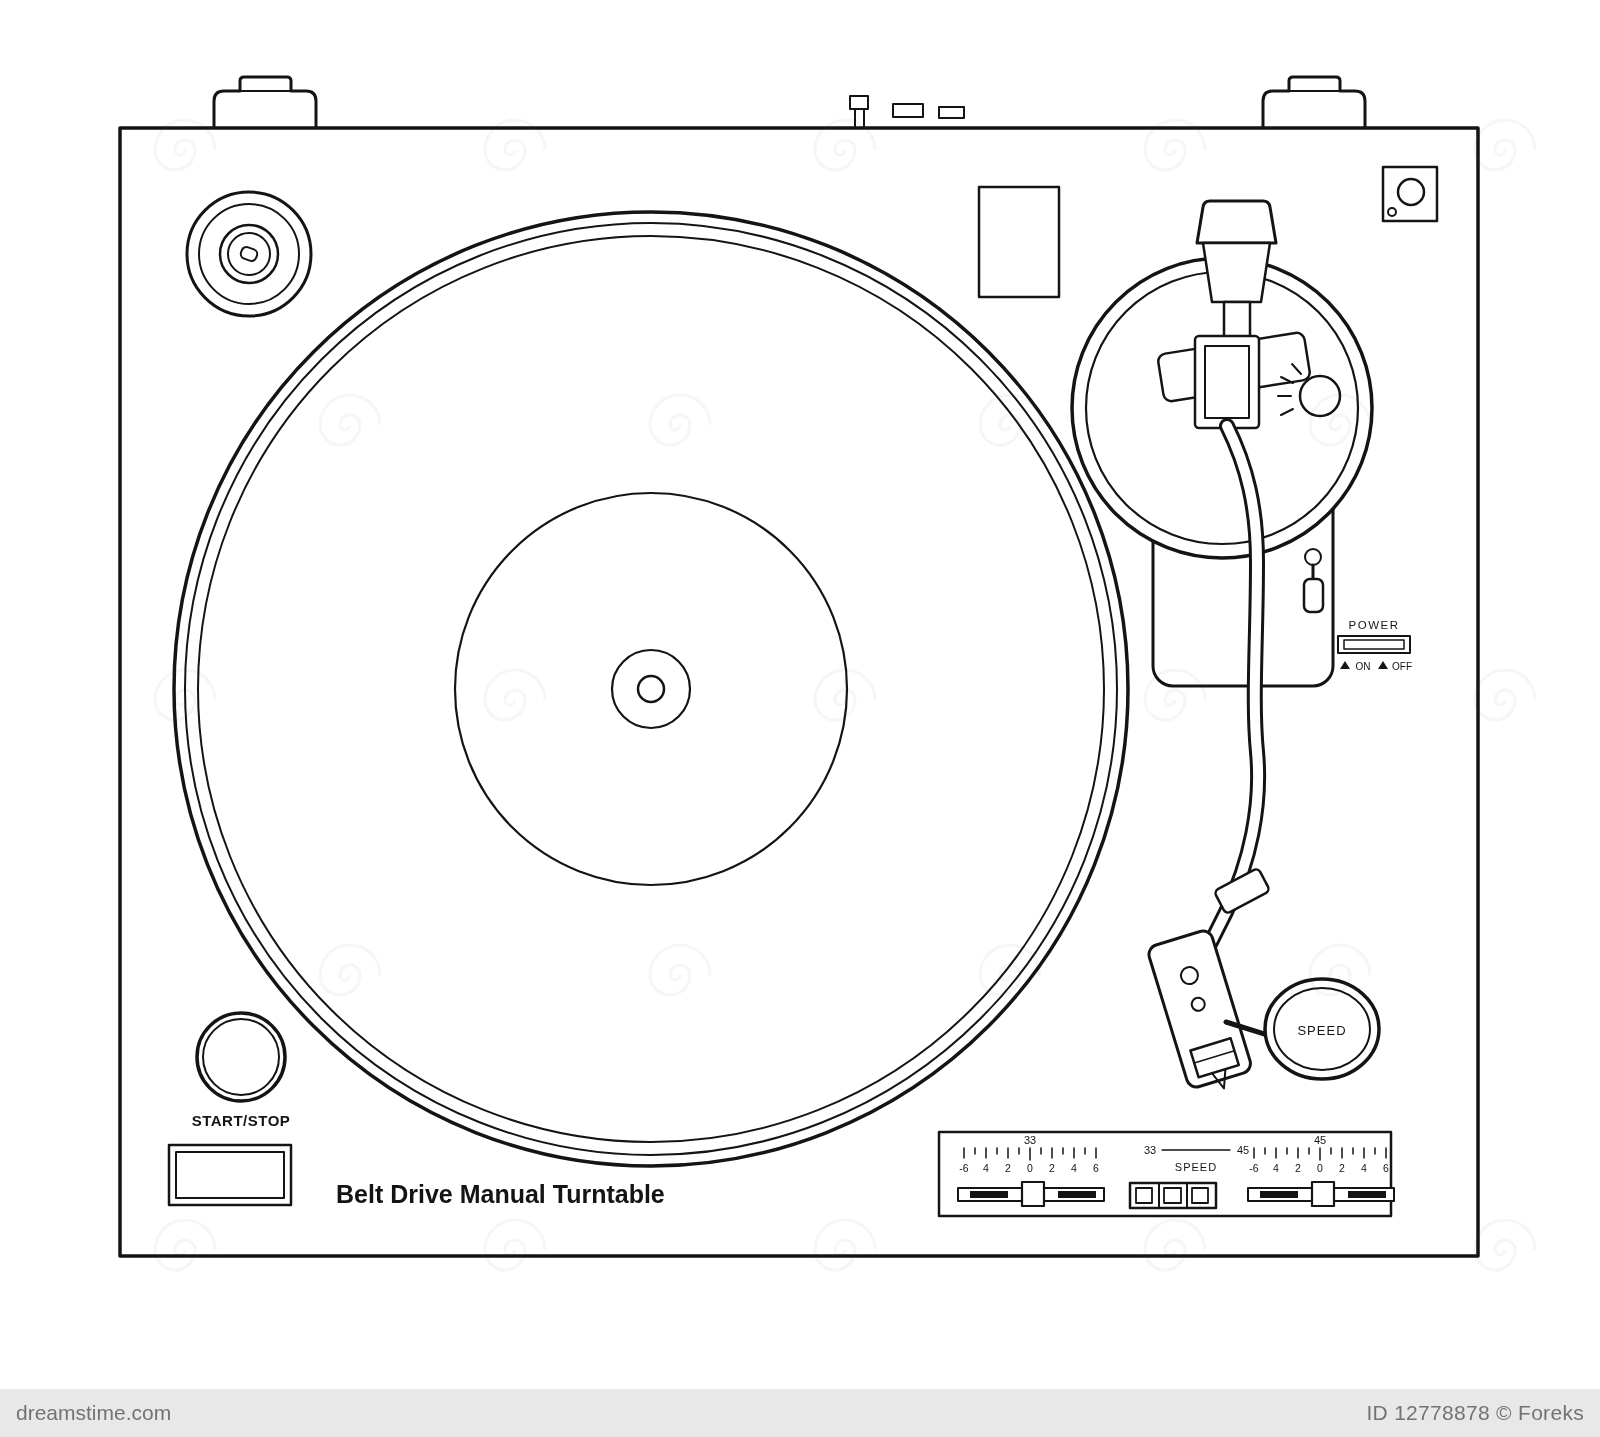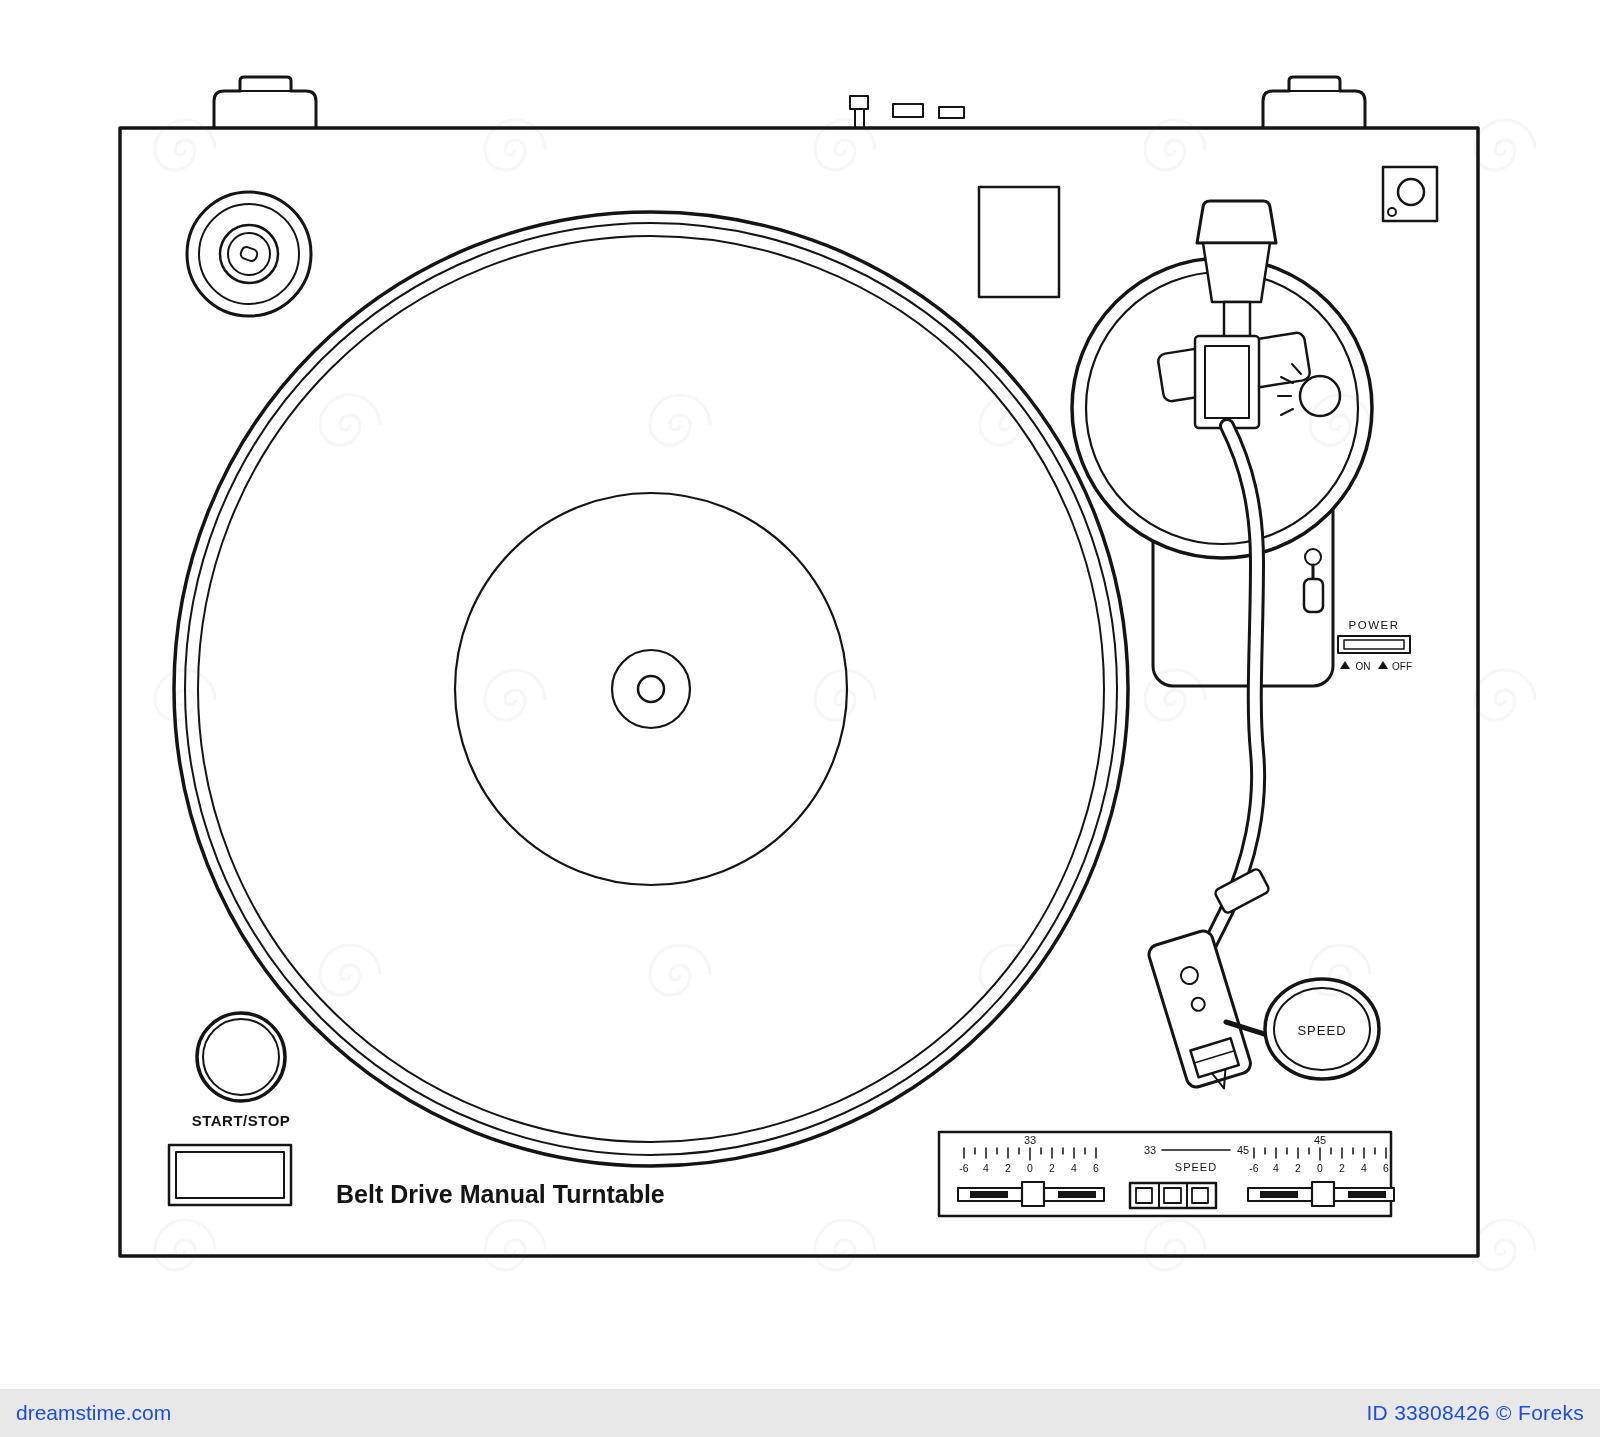--- a/index.html
+++ b/index.html
@@ -6,21 +6,21 @@
   .stage{
     position:relative;width:1600px;height:1437px;background:#ffffff;
     overflow:hidden;font-family:"Liberation Sans",sans-serif;
   }
   .stage svg{position:absolute;left:0;top:0;}
   svg text{fill:#141414;stroke:none;font-family:"Liberation Sans",sans-serif;}
   .wm-bar{
     position:absolute;left:0;right:0;bottom:0;height:48px;
     background:#e8e8e8;display:flex;align-items:center;
     justify-content:space-between;padding:0 16px;box-sizing:border-box;
-    color:#1d4ed8;font-size:21px;
+    color:#737373;font-size:21px;
   }
   .wm-bar .credit{letter-spacing:.3px;}
 </style>
 </head>
 <body>
 
 <div class="stage">
 <svg width="1600" height="1437" viewBox="0 0 1600 1437">
   <defs>
     <path id="wm-spiral" d="M5 0 A5 5 0 1 1 -5 0 A10 10 0 1 1 15 0 A20 20 0 1 1 -25 0 A30 30 0 1 1 35 0"></path>
@@ -223,15 +223,15 @@
     <use href="#wm-spiral" transform="translate(180,1250)"></use>
     <use href="#wm-spiral" transform="translate(510,1250)"></use>
     <use href="#wm-spiral" transform="translate(840,1250)"></use>
     <use href="#wm-spiral" transform="translate(1170,1250)"></use>
     <use href="#wm-spiral" transform="translate(1500,1250)"></use>
   </g>
 </svg>
 
 <div class="wm-bar">
   <span class="site">dreamstime.com</span>
-  <span class="credit">ID 33808426 © Foreks</span>
+  <span class="credit">ID 12778878 © Foreks</span>
 </div>
 </div>
 
 </body></html>

